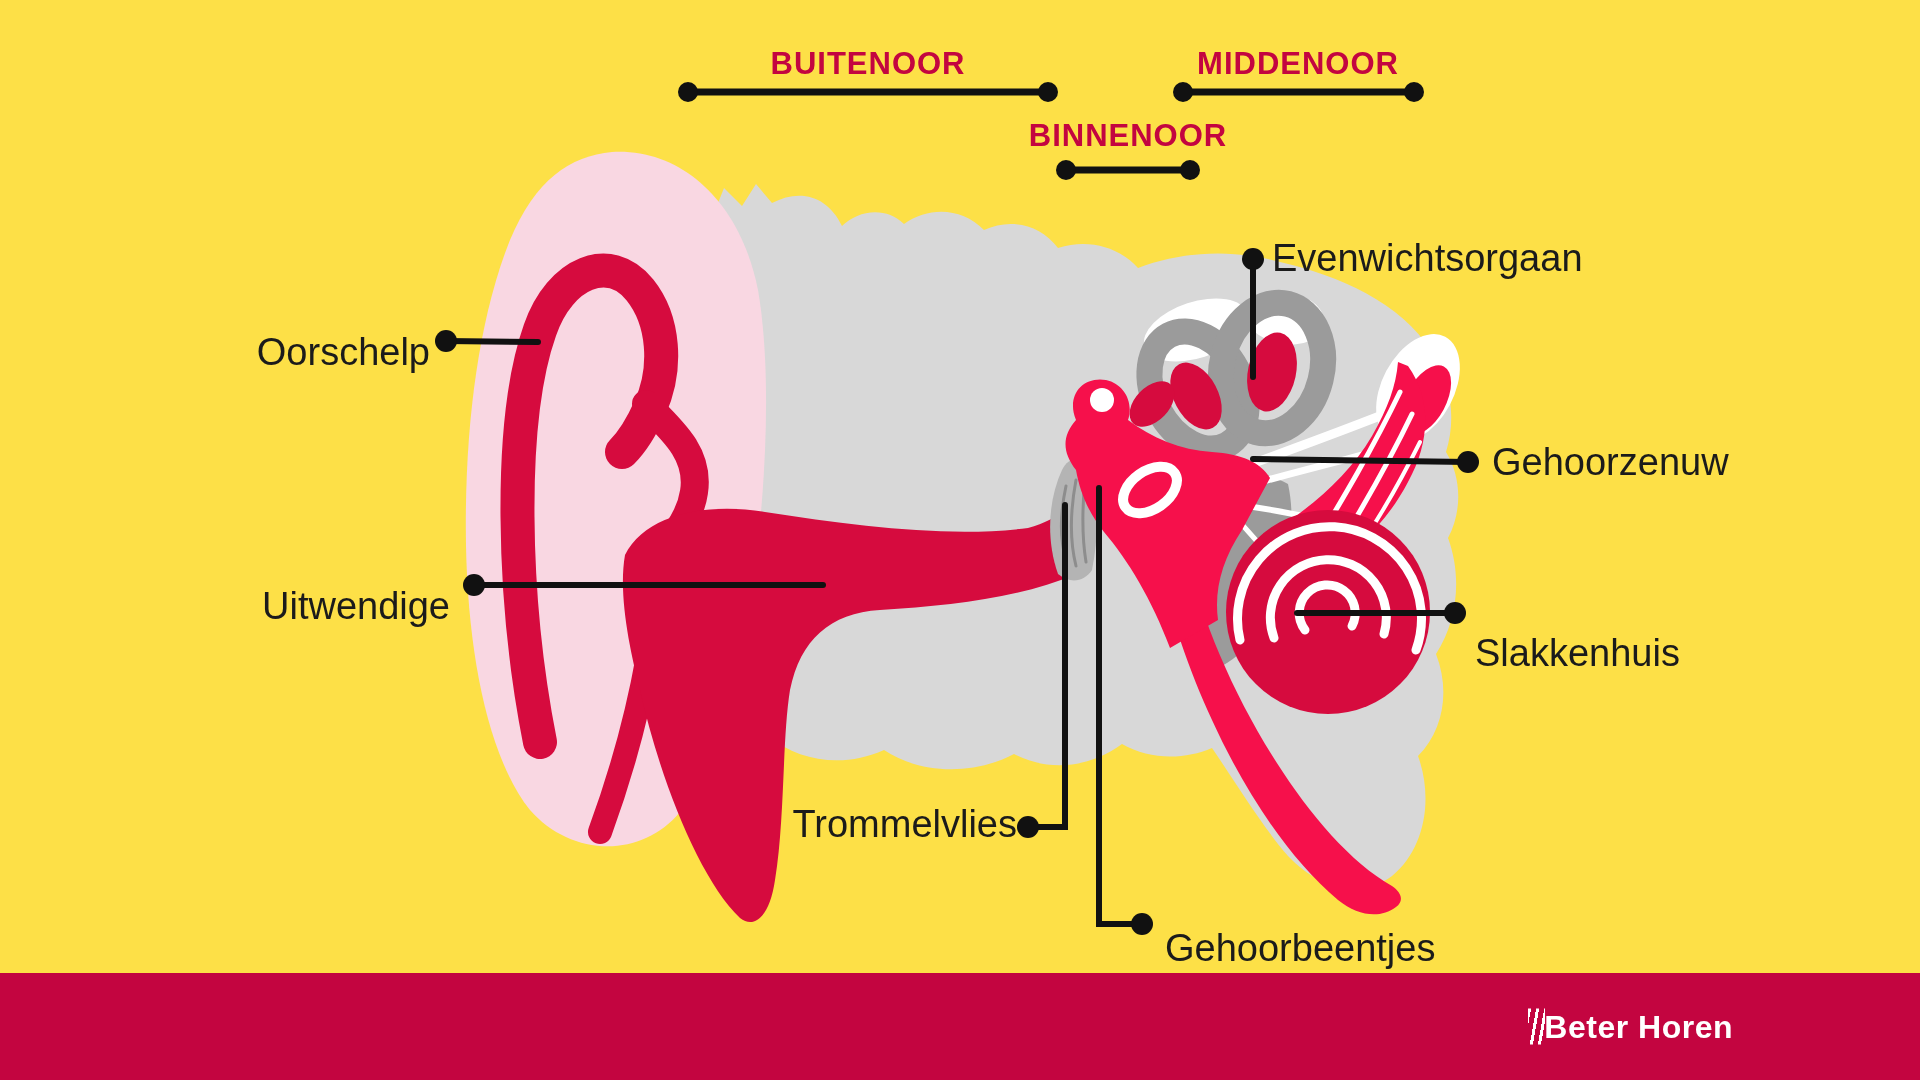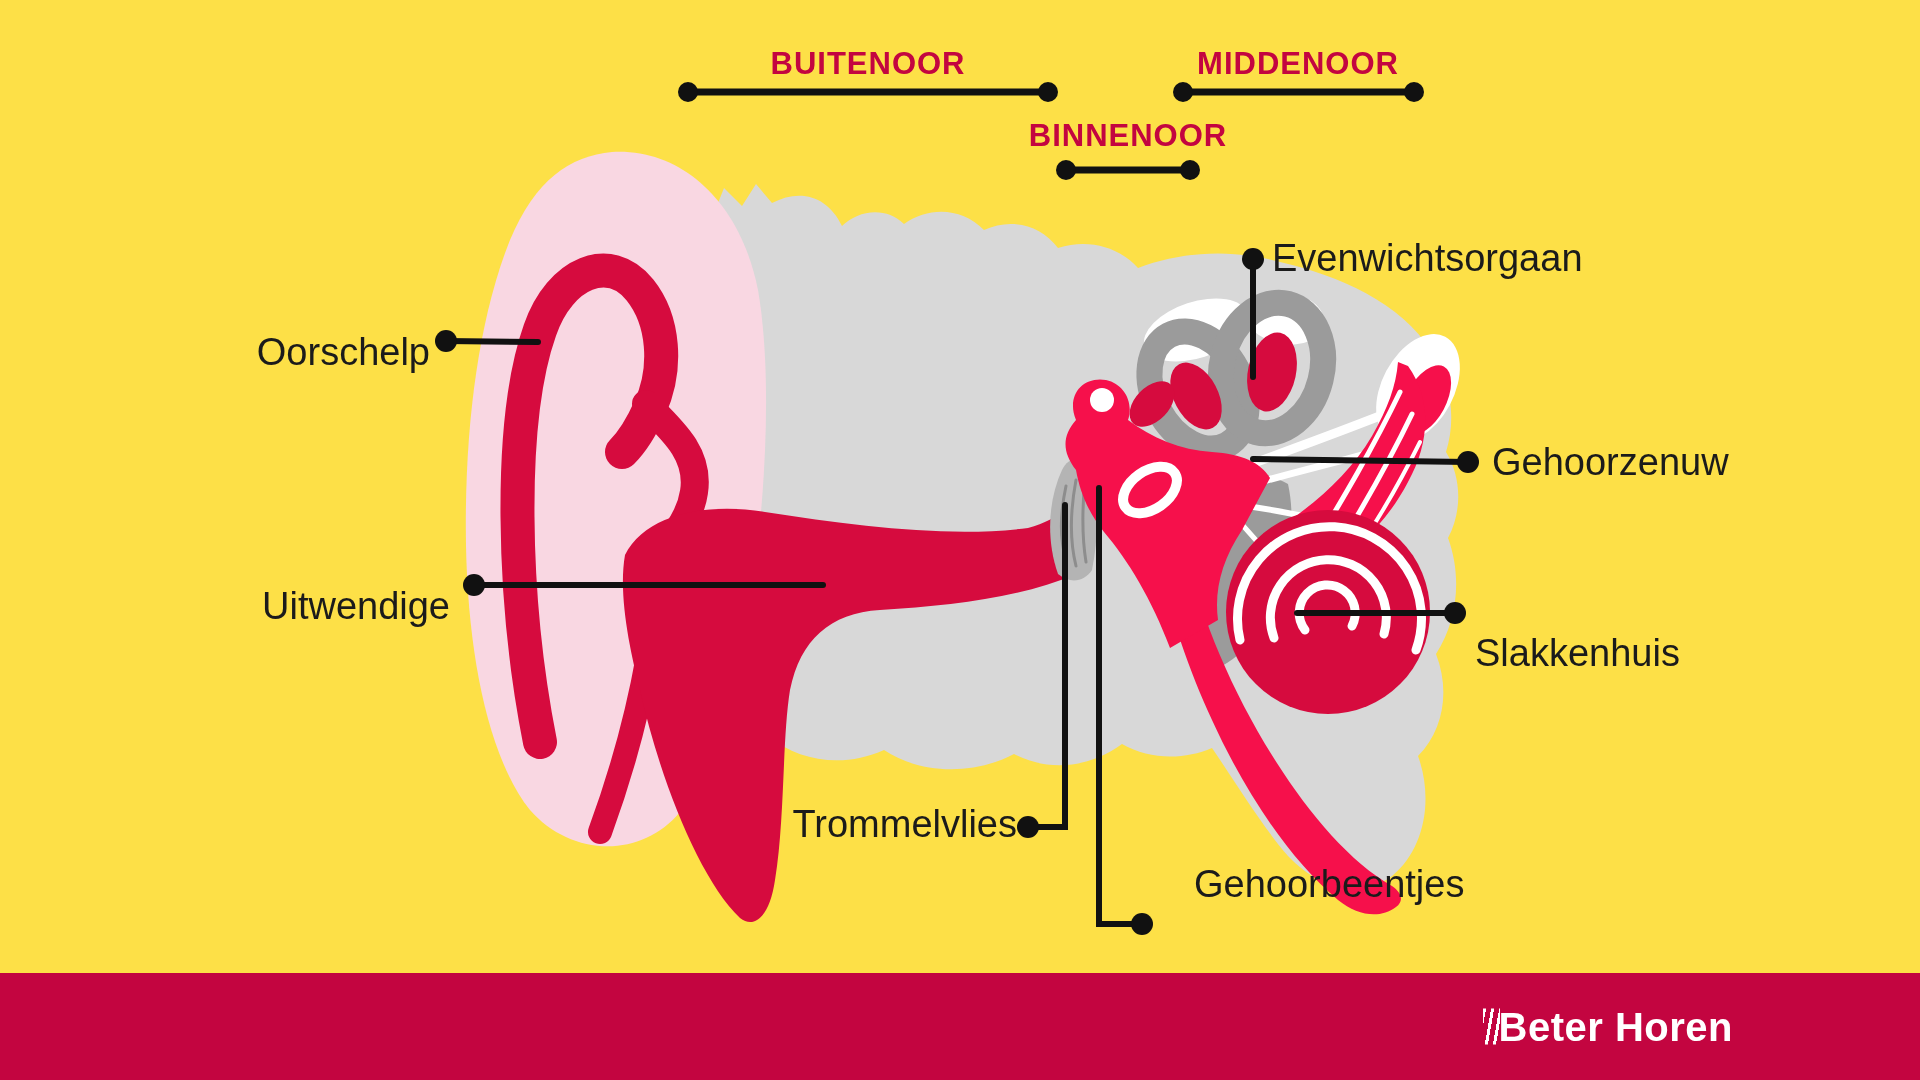--- a/index.html
+++ b/index.html
@@ -26,21 +26,21 @@
   .label-black{position:absolute;color:var(--text_black);font-size:38px;line-height:46px;white-space:nowrap;}
   .label-red{position:absolute;color:var(--brand_red);font-size:31px;font-weight:bold;
              letter-spacing:1px;white-space:nowrap;}
   .c-cc{transform:translate(-50%,-50%);}  
   .c-rc{transform:translate(-100%,-50%);} 
   .c-lc{transform:translate(0,-50%);}     
   .two-line{text-align:center;}
 
   .banner{position:absolute;left:0;top:973px;width:1920px;height:107px;background:var(--brand_red);}
   .logo{position:absolute;top:50%;right:187px;transform:translateY(-50%);
-        display:flex;align-items:center;color:#fff;font-size:40px;font-weight:bold;
+        display:flex;align-items:center;color:#fff;font-size:32px;font-weight:bold;
         letter-spacing:0.5px;white-space:nowrap;}
   .logo-hatch{display:inline-block;width:17px;height:36px;margin-right:-1px;
         background:repeating-linear-gradient(100deg,#ffffff 0 3px,transparent 3px 8px);}
 </style>
 </head>
 <body>
 
 <div class="stage">
 
   <svg class="art" viewBox="0 0 1920 1080">
@@ -218,21 +218,21 @@
   <div class="label-red c-cc" style="left:1298px;top:64px;">MIDDENOOR</div>
 
   <div class="label-black c-rc" style="left:430px;top:352px;">Oorschelp</div>
 
   <div class="label-black c-cc two-line" style="left:356px;top:606px;">
     <span style="display:block">Uitwendige</span>
   </div>
 
   <div class="label-black c-rc" style="left:1017px;top:824px;">Trommelvlies</div>
 
-  <div class="label-black c-lc" style="left:1165px;top:884px;margin-left:29px;">Gehoorbeentjes</div>
+  <div class="label-black c-lc" style="left:1165px;top:948px;">Gehoorbeentjes</div>
 
   <div class="label-black c-lc" style="left:1272px;top:258px;">Evenwichtsorgaan</div>
 
   <div class="label-black c-lc" style="left:1492px;top:462px;">Gehoorzenuw</div>
 
   <div class="label-black c-lc" style="left:1475px;top:613px;margin-top:40px;">Slakkenhuis</div>
 
   <div class="banner">
     <div class="logo">
       <span class="logo-hatch"></span>

